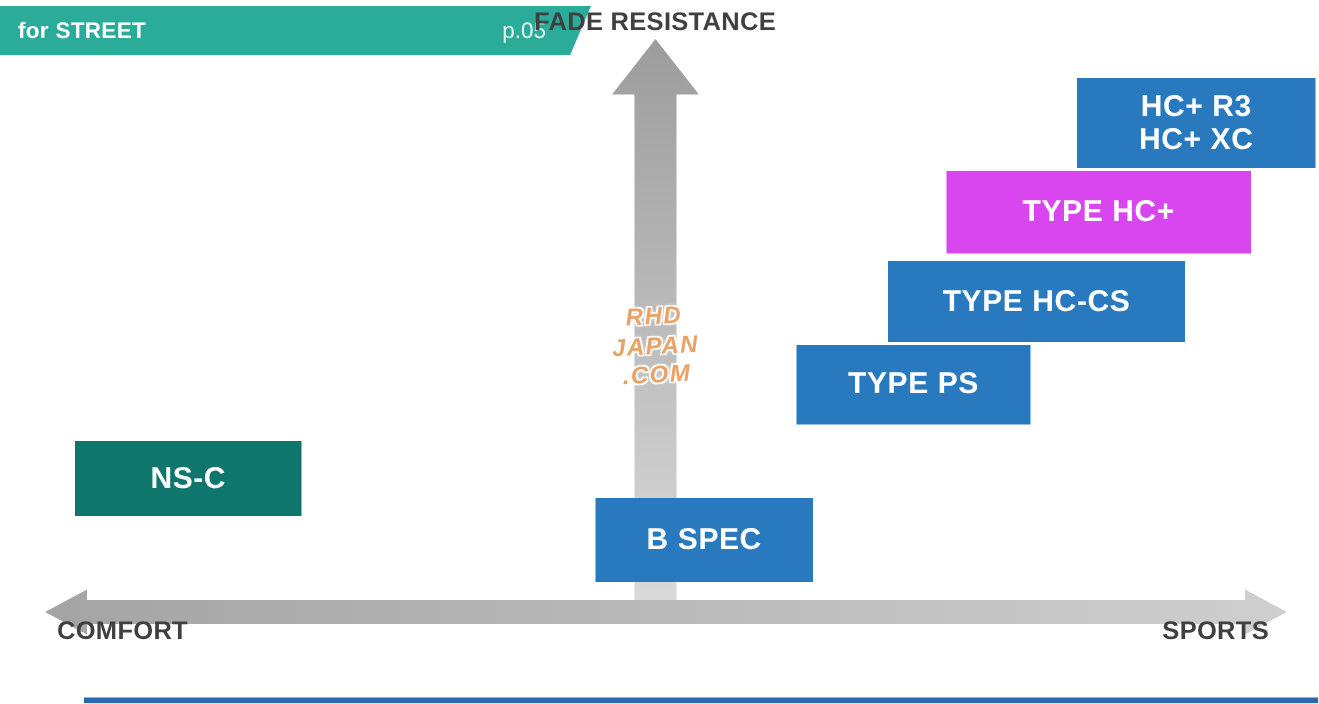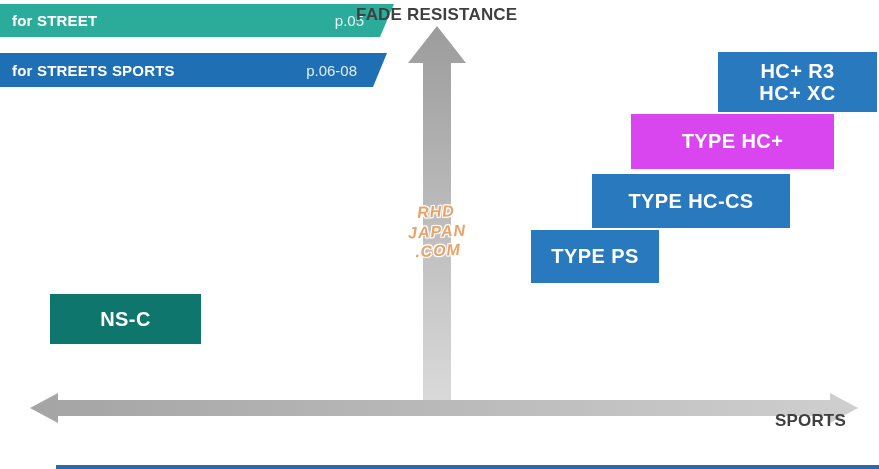--- a/index.html
+++ b/index.html
@@ -69,49 +69,49 @@
     </defs>
     <path d="M437 26 L466 63 L451 63 L451 416 L423 416 L423 63 L408 63 Z" fill="url(#gv)"></path>
     <path d="M30 408 L58 393 L58 400 L830 400 L830 393 L858 408 L830 423 L830 416 L58 416 L58 423 Z" fill="url(#gh)"></path>
   </svg>
 
   <div id="banner-street" class="banner" style="background: rgb(43, 172, 155);">
     <span class="blabel">for STREET</span>
     <span class="bpage">p.05</span>
   </div>
 
-  <div id="banner-streets-sports" class="banner" style="background: rgb(30, 111, 180);">
-    <span class="blabel">for STREETS SPORTS</span>
-    <span class="bpage">p.06-08</span>
-  </div>
 
   <div id="fade-label" class="axis-label">FADE RESISTANCE</div>
 
   <div id="watermark" style="color: rgb(232, 163, 105);">
     <div>RHD</div>
     <div>JAPAN</div>
     <div>.COM</div>
   </div>
 
   <div id="plot-area">
       <div class="product-box" style="background: #0f766e; left: 50px; top: 294px; width: 151px; height: 50px;">
         <div>NS-C</div>
       </div>
-      <div class="product-box" style="background: rgb(41, 121, 191); left: 531px; top: 230px; width: 128px; height: 53px;">
+      <div class="product-box" style="background: rgb(41, 121, 191); left: 397px; top: 332px; width: 145px; height: 56px;">
+        <div>B SPEC</div>
+      </div>
+      <div class="product-box" style="background: rgb(41, 121, 191); left: 531px; top: 230px; width: 156px; height: 53px;">
         <div>TYPE PS</div>
       </div>
       <div class="product-box" style="background: rgb(41, 121, 191); left: 592px; top: 174px; width: 198px; height: 54px;">
         <div>TYPE HC-CS</div>
       </div>
       <div class="product-box" style="background: #d946ef; left: 631px; top: 114px; width: 203px; height: 55px;">
         <div>TYPE HC+</div>
       </div>
       <div class="product-box" style="background: rgb(41, 121, 191); left: 718px; top: 52px; width: 159px; height: 60px;">
         <div>HC+ R3</div>
         <div>HC+ XC</div>
       </div>
     </div>
 
+  <div id="comfort-label" class="axis-label">COMFORT</div>
   <div id="sports-label" class="axis-label">SPORTS</div>
 
   <div id="bottom-rule" style="background: rgb(44, 104, 176);"></div>
 
 </div>
 
 </body></html>

